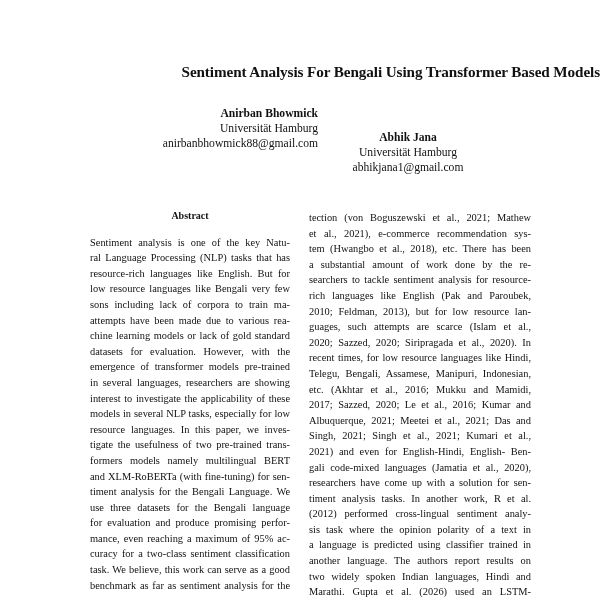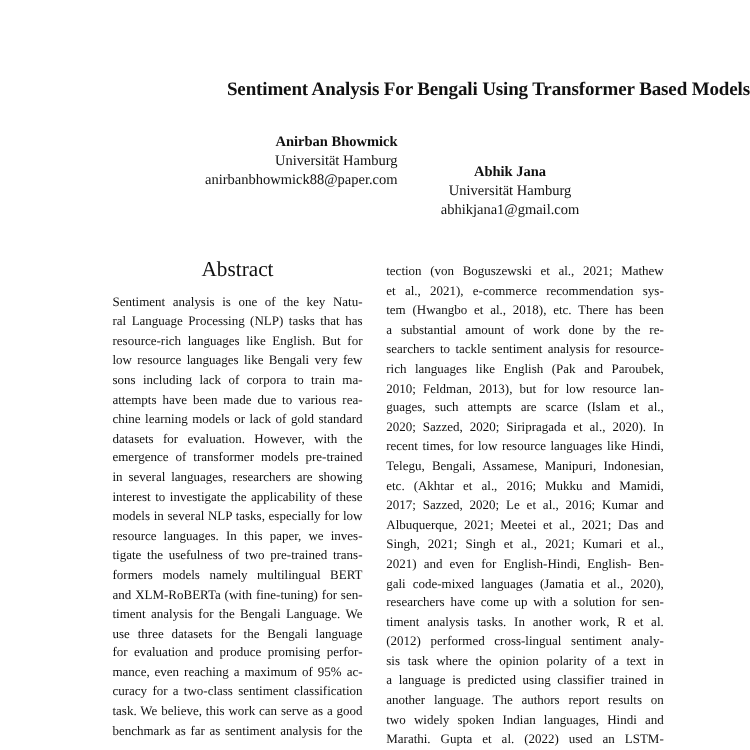--- a/index.html
+++ b/index.html
@@ -7,33 +7,33 @@
          font-family:"Liberation Serif", "DejaVu Serif", serif; color:#111; }
   .title { position:absolute; top:63px; left:0; width:600px; text-align:right;
            font-weight:bold; font-size:15.2px; letter-spacing:-0.1px; }
   .author { position:absolute; top:106px; width:240px; text-align:center; font-size:11.6px; line-height:15px; }
   .author .name { font-weight:bold; }
   #author-0 { left:78px;text-align:right; }
   #author-1 { left:288px;margin-top:24px; }
   .col { position:absolute; width:220px; font-size:10.4px; line-height:15.6px; }
   #col-left { left:70px; top:208px; }
   #col-right { left:309px; top:210px; width:222px; }
-  .abstract-head { text-align:center; font-weight:normal; font-size:17px; margin-bottom:11px; padding-left:20px; }
+  .abstract-head { text-align:center; font-weight:bold; font-size:10px; margin-bottom:11px; padding-left:20px; }
   .abstract { padding-left:20px; padding-right:0; width:200px; }
   .line { display:block; white-space:nowrap; text-align:justify; text-align-last:justify; height:15.6px; overflow:visible; }
 </style>
 </head>
 <body>
 
 <div class="title">Sentiment Analysis For Bengali Using Transformer Based Models</div>
 
 <div class="author" id="author-0">
   <div class="name">Anirban Bhowmick</div>
   <div>Universität Hamburg</div>
-  <div>anirbanbhowmick88@paper.com</div>
+  <div>anirbanbhowmick88@gmail.com</div>
 </div>
 <div class="author" id="author-1">
   <div class="name">Abhik Jana</div>
   <div>Universität Hamburg</div>
   <div>abhikjana1@gmail.com</div>
 </div>
 
 <div class="col" id="col-left">
   <div class="abstract-head">Abstract</div>
   <div class="abstract" id="abstract-body">
@@ -83,16 +83,16 @@
       <span class="line">Singh, 2021; Singh et al., 2021; Kumari et al.,</span>
       <span class="line">2021) and even for English-Hindi, English- Ben-</span>
       <span class="line">gali code-mixed languages (Jamatia et al., 2020),</span>
       <span class="line">researchers have come up with a solution for sen-</span>
       <span class="line">timent analysis tasks. In another work, R et al.</span>
       <span class="line">(2012) performed cross-lingual sentiment analy-</span>
       <span class="line">sis task where the opinion polarity of a text in</span>
       <span class="line">a language is predicted using classifier trained in</span>
       <span class="line">another language. The authors report results on</span>
       <span class="line">two widely spoken Indian languages, Hindi and</span>
-      <span class="line">Marathi. Gupta et al. (2022) used an LSTM-</span>
+      <span class="line">Marathi. Gupta et al. (2026) used an LSTM-</span>
       <span class="line">RNN based approach to determine the sentiment</span>
     </div>
 </div>
 
 </body></html>

